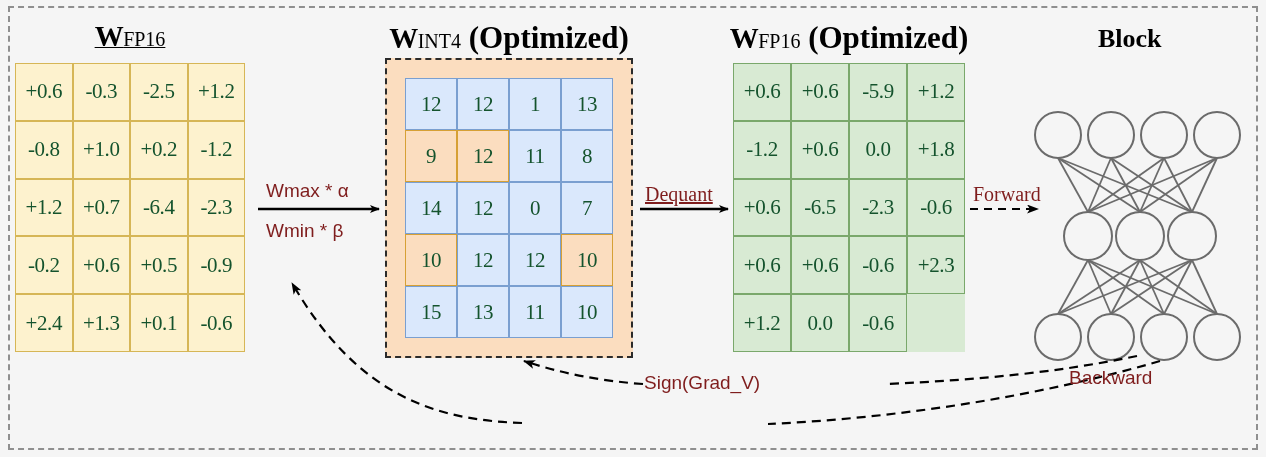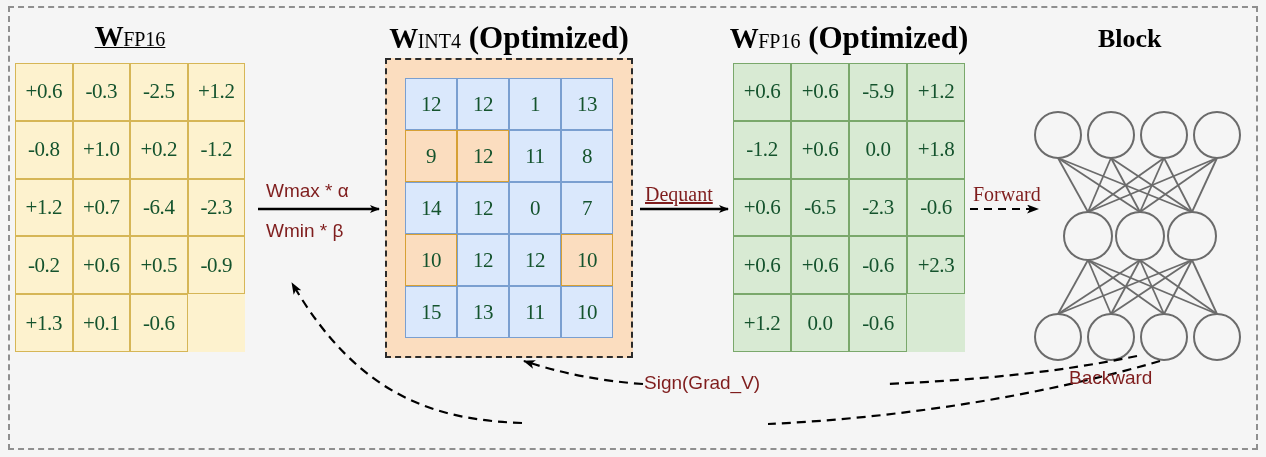--- a/index.html
+++ b/index.html
@@ -178,20 +178,21 @@
     <div class="cell">+0.2</div>
     <div class="cell">-1.2</div>
     <div class="cell">+1.2</div>
     <div class="cell">+0.7</div>
     <div class="cell">-6.4</div>
     <div class="cell">-2.3</div>
     <div class="cell">-0.2</div>
     <div class="cell">+0.6</div>
     <div class="cell">+0.5</div>
     <div class="cell">-0.9</div>
+    <div class="cell">+2.4</div>
     <div class="cell">+1.3</div>
     <div class="cell">+0.1</div>
     <div class="cell">-0.6</div>
   </div>
 
   <div id="m-int4-wrap">
     <div id="m-int4" class="matrix">
       <div class="cell">12</div>
       <div class="cell">12</div>
       <div class="cell">1</div>

